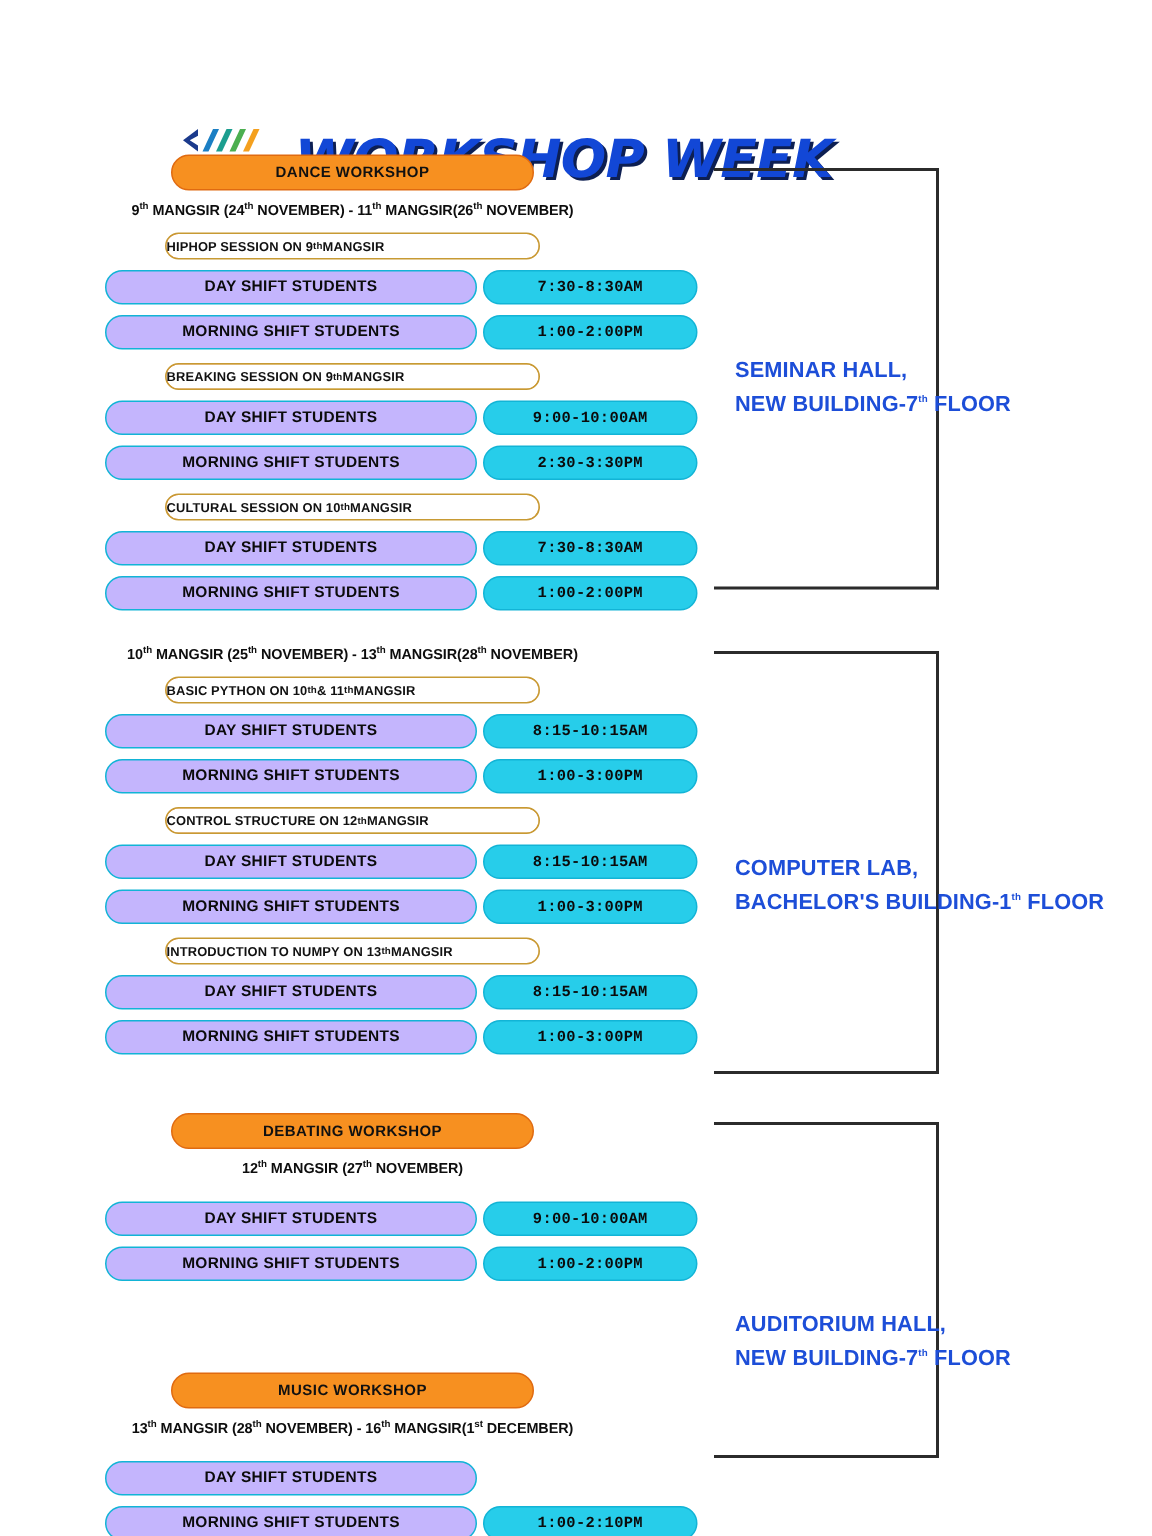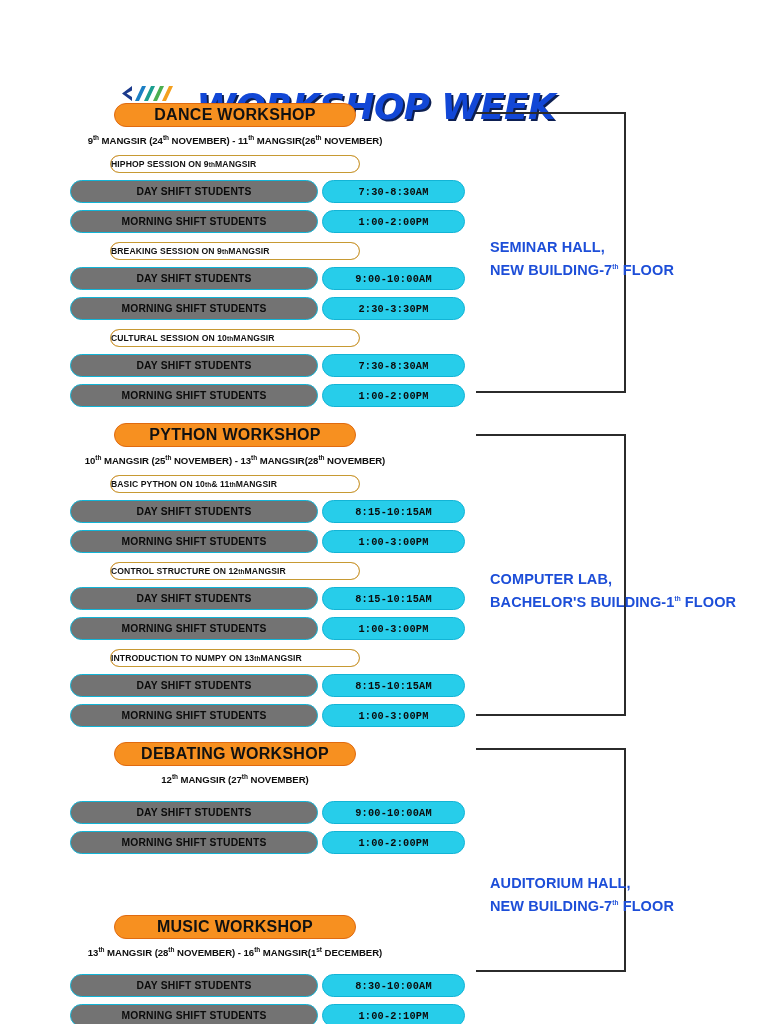--- a/index.html
+++ b/index.html
@@ -55,21 +55,21 @@
   }
 
   
   .sections { position: absolute; left: 0; top: 0; width: 470px; }
   .section { position: absolute; left: 0; width: 470px; }
 
   .wk-head {
     margin: 0 auto; width: 242px; height: 24px;
     background: #f79020; border: 1.4px solid #e06a10; border-radius: 12px;
     display: flex; align-items: center; justify-content: center;
-    font-size: 16px; font-weight: 700; color: #111; letter-spacing: .3px;
+    font-size: 10px; font-weight: 700; color: #111; letter-spacing: .3px;
   }
   .wk-date {
     margin: 7px auto 0; width: 100%; text-align: center;
     font-size: 9.6px; font-weight: 700; color: #0d0d0d; letter-spacing: -0.05px;
     white-space: nowrap;
   }
   .wk-date sup, .venue sup, .sess sup { font-size: 6.5px; vertical-align: super; }
 
   .sess {
     margin: 9px auto 0; width: 250px; height: 18px;
@@ -78,21 +78,21 @@
     background-image: linear-gradient(#fff,#fff), linear-gradient(90deg,#e8732a,#d9a72e,#c9a12f,#e0892c);
     background-origin: border-box; background-clip: padding-box, border-box;
     display: flex; align-items: center; 
     font-size: 8.6px; font-weight: 700; color: #111; letter-spacing: .1px;
     white-space: nowrap;
   }
 
   .row { position: relative; margin-top: 7px; height: 23px; }
   .pill-shift {
     position: absolute; left: 70px; top: 0; width: 248px; height: 23px;
-    background: #737373; border: 1.5px solid #12b4d6; border-radius: 12px;
+    background: #c4b5fd; border: 1.5px solid #12b4d6; border-radius: 12px;
     display: flex; align-items: center; justify-content: center;
     font-size: 10.3px; font-weight: 700; color: #0b0b0b; letter-spacing: .2px;
   }
   .pill-time {
     position: absolute; left: 322px; top: 0; width: 143px; height: 23px;
     background: #27cdea; border: 1.5px solid #12b4d6; border-radius: 12px;
     display: flex; align-items: center; justify-content: center;
     font-size: 10.3px; font-weight: 700; color: #0b0b0b; letter-spacing: .2px; font-family: Liberation Mono, monospace;
   }
 
@@ -166,21 +166,20 @@
         <div class="row">
           <div class="pill-shift">DAY SHIFT STUDENTS</div>
           <div class="pill-time">7:30-8:30AM</div>
         </div>
         <div class="row">
           <div class="pill-shift">MORNING SHIFT STUDENTS</div>
           <div class="pill-time">1:00-2:00PM</div>
         </div>
       </div>
       <div class="section" style="top: 423px;">
-        <div class="wk-head">PYTHON WORKSHOP</div>
         <div class="wk-date">10<sup>th</sup> MANGSIR (25<sup>th</sup> NOVEMBER) - 13<sup>th</sup> MANGSIR(28<sup>th</sup> NOVEMBER)</div>
         <div class="sess">BASIC PYTHON ON 10<sup>th</sup> &amp; 11<sup>th</sup> MANGSIR</div>
         <div class="row">
           <div class="pill-shift">DAY SHIFT STUDENTS</div>
           <div class="pill-time">8:15-10:15AM</div>
         </div>
         <div class="row">
           <div class="pill-shift">MORNING SHIFT STUDENTS</div>
           <div class="pill-time">1:00-3:00PM</div>
         </div>
@@ -213,21 +212,20 @@
         <div class="row">
           <div class="pill-shift">MORNING SHIFT STUDENTS</div>
           <div class="pill-time">1:00-2:00PM</div>
         </div>
       </div>
       <div class="section" style="top: 871px; margin-top: 44px;">
         <div class="wk-head">MUSIC WORKSHOP</div>
         <div class="wk-date">13<sup>th</sup> MANGSIR (28<sup>th</sup> NOVEMBER) - 16<sup>th</sup> MANGSIR(1<sup>st</sup> DECEMBER)</div>
         <div class="row" style="margin-top: 16px;">
           <div class="pill-shift">DAY SHIFT STUDENTS</div>
-          <div class="pill-time">8:30-10:00AM</div>
         </div>
         <div class="row">
           <div class="pill-shift">MORNING SHIFT STUDENTS</div>
           <div class="pill-time">1:00-2:10PM</div>
         </div>
       </div>
     </div>
 
   <div id="venues-root">
       <div class="bracket" style="left: 476px; top: 112px; width: 150px; height: 281px;">

